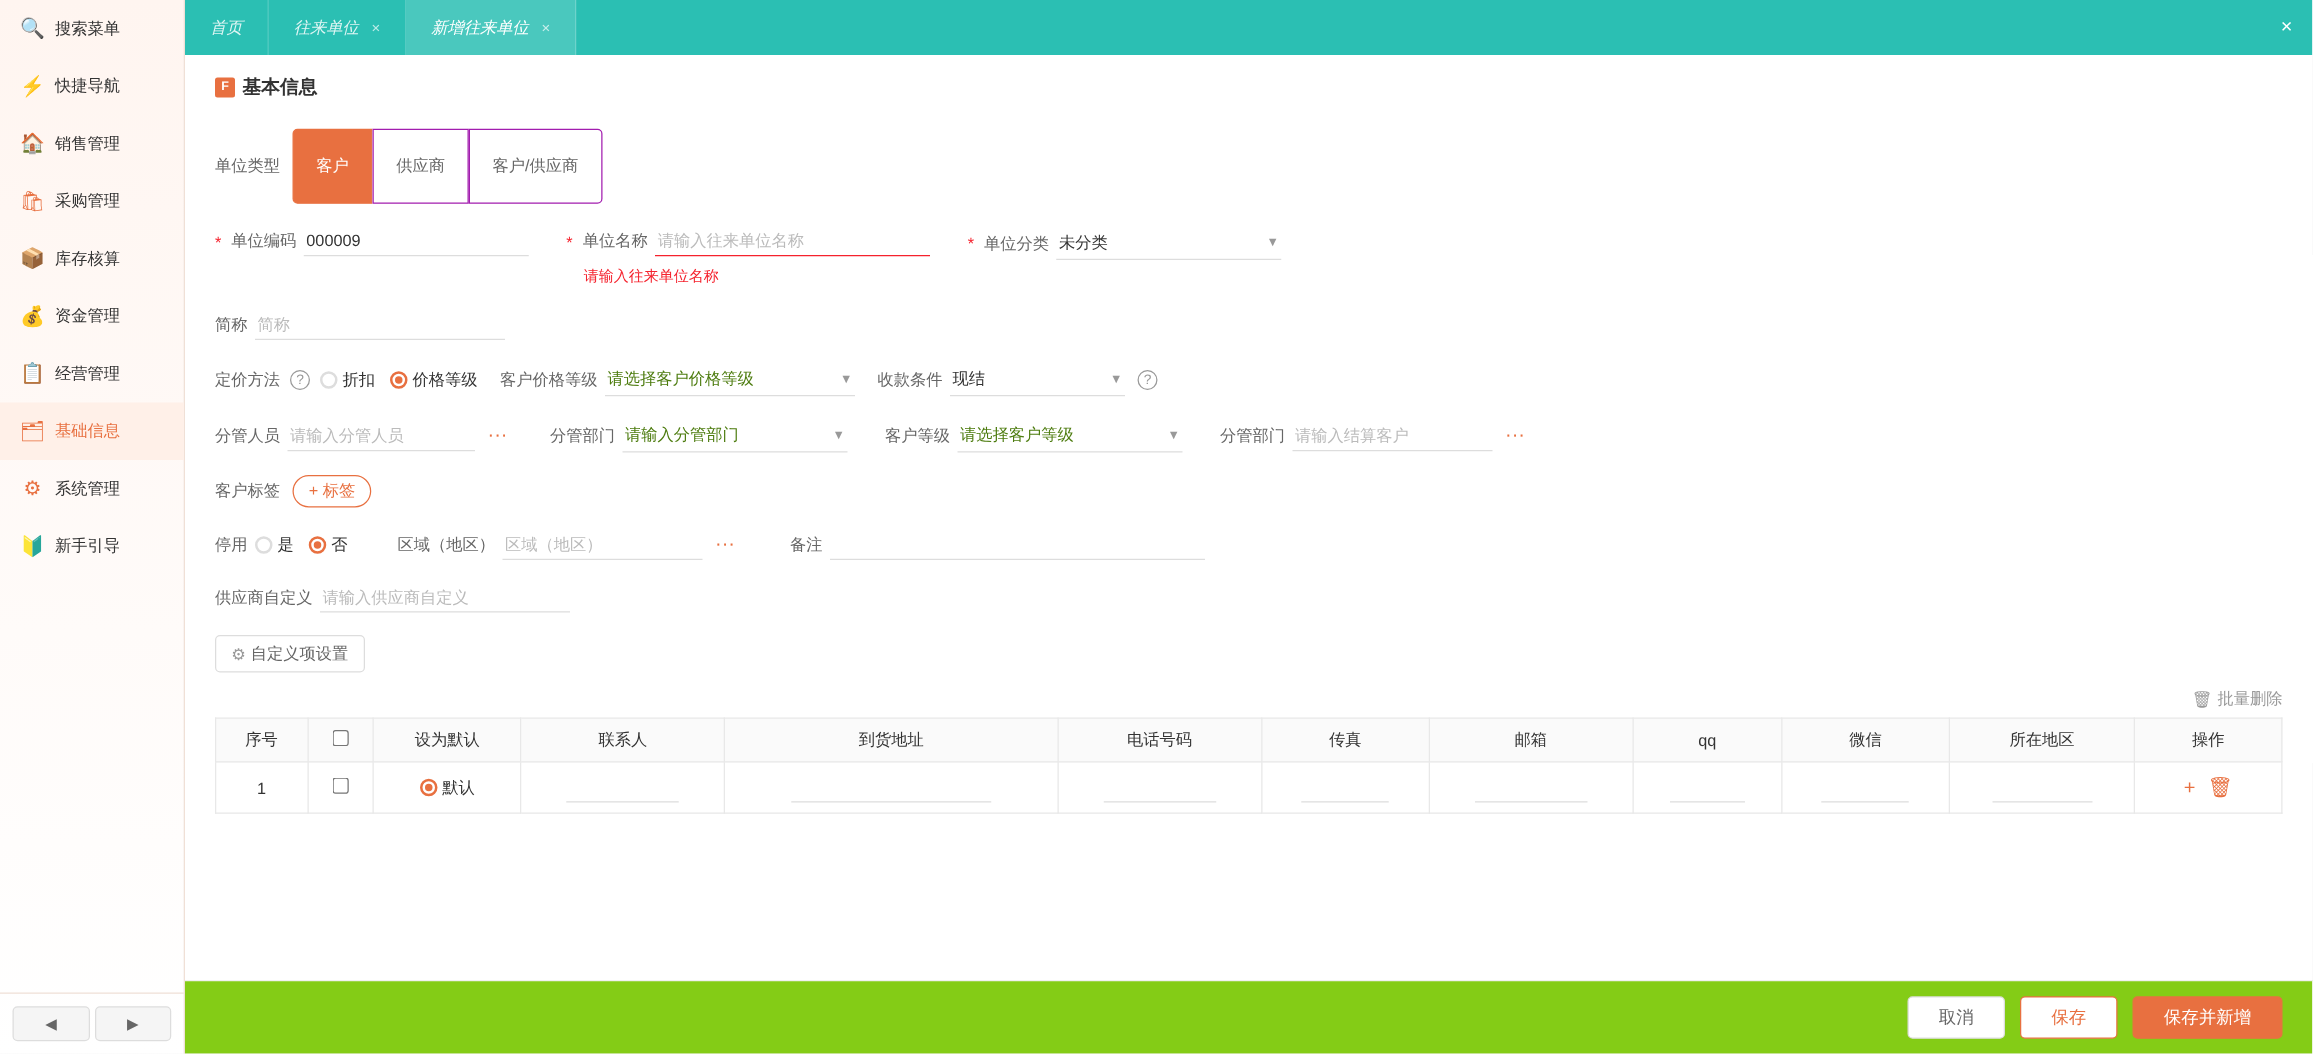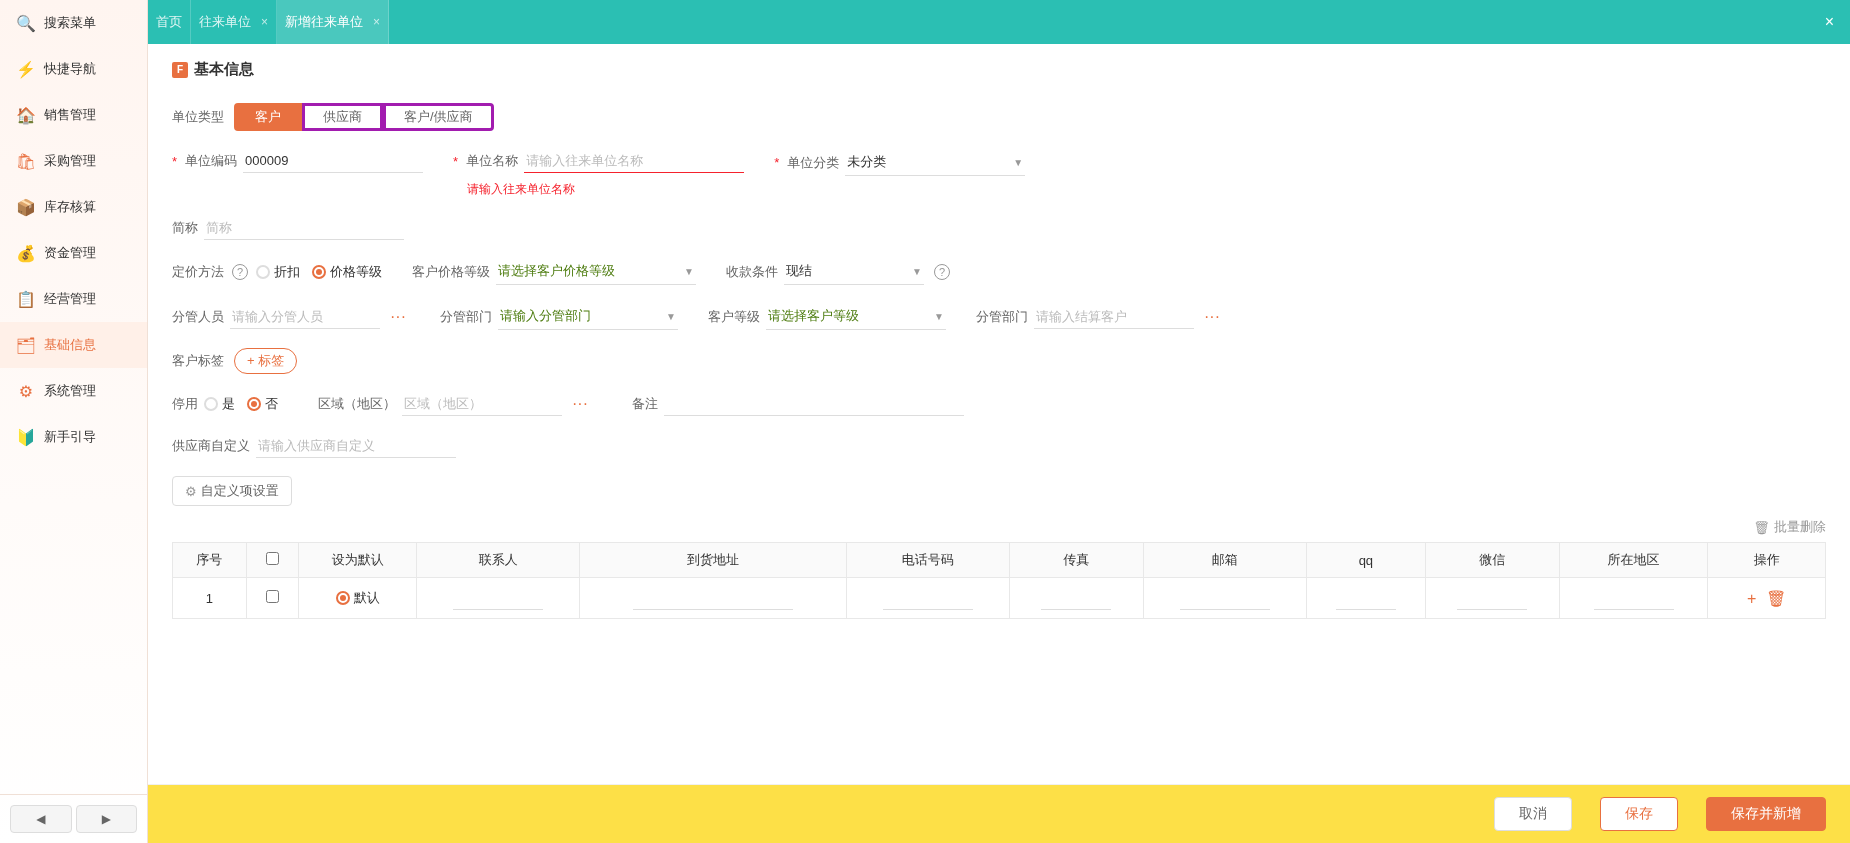--- a/index.html
+++ b/index.html
@@ -37,27 +37,28 @@
       background: #2bbfb3;
       display: flex;
       align-items: center;
       height: 44px;
       padding: 0 0 0 0;
       flex-shrink: 0;
     }
     .tab-item {
       display: flex;
       align-items: center;
-      padding: 0 8px;
+      padding: 0 20px;
       height: 44px;
       cursor: pointer;
       color: rgba(255,255,255,0.85);
       font-size: 14px;
       gap: 6px;
       border-right: 1px solid rgba(255,255,255,0.2);
+      font-style: italic;
     }
     .tab-item.active {
       background: rgba(255,255,255,0.15);
       color: #fff;
       font-weight: 500;
     }
     .tab-close { font-size: 12px; color: rgba(255,255,255,0.7); margin-left: 4px; }
     .tab-bar-close { margin-left: auto; padding: 0 16px; color: #fff; cursor: pointer; font-size: 16px; }
 
     
@@ -85,22 +86,22 @@
       background: transparent;
       width: 160px;
     }
     .form-input.error { border-bottom-color: #f5222d; }
     .form-input::placeholder { color: #bbb; }
     .error-text { color: #f5222d; font-size: 12px; margin-top: 2px; }
 
     
     .unit-type-group { display: flex; gap: 0; }
     .unit-btn {
-      padding: 2px 18px;
-      border: 3px solid #a21caf;
+      padding: 20px 18px;
+      border: 1px solid #a21caf;
       background: #fff;
       cursor: pointer;
       font-size: 13px;
       color: #666;
     }
     .unit-btn:first-child { border-radius: 4px 0 0 4px; }
     .unit-btn:last-child { border-radius: 0 4px 4px 0; }
     .unit-btn.active { background: #e87040; color: #fff; border-color: #e87040; }
 
     
@@ -158,23 +159,23 @@
     .col-email { width: 100px; }
     .col-qq { width: 70px; }
     .col-wechat { width: 80px; }
     .col-region { width: 90px; }
     .col-action { width: 80px; }
 
     
     .footer {
       display: flex;
       justify-content: flex-end;
-      gap: 28px;
+      gap: 12px;
       padding: 12px 24px;
-      background: #fde047;
+      background: #84cc16;
       border-top: 1px solid #f0f0f0;
       flex-shrink: 0;
     }
     .btn { padding: 7px 24px; border-radius: 4px; cursor: pointer; font-size: 14px; border: 1px solid #ddd; }
     .btn-cancel { background: #fff; color: #666; }
     .btn-save { background: #fff; color: #e87040; border-color: #e87040; }
     .btn-save-new { background: #e87040; color: #fff; border-color: #e87040; }
     .field-item { display: flex; align-items: center; gap: 6px; }
 
     
@@ -300,21 +301,21 @@
         </div>
       </div>
 
       <div class="form-row">
         <div class="field-item">
           <span class="field-label">简称</span>
           <input class="form-input" style="width: 200px;" placeholder="简称">
         </div>
       </div>
 
-      <div class="form-row" style="gap:30px; align-items:center;">
+      <div class="form-row" style="gap:18px; align-items:center;">
 
         <div class="field-item" style="gap:8px;">
           <span class="field-label">定价方法</span>
           <span class="help-icon">?</span>
           <div class="radio-group">
             <div class="radio-item">
               <div class="radio-circle"></div>
               <span class="radio-label">折扣</span>
             </div>
             <div class="radio-item">

